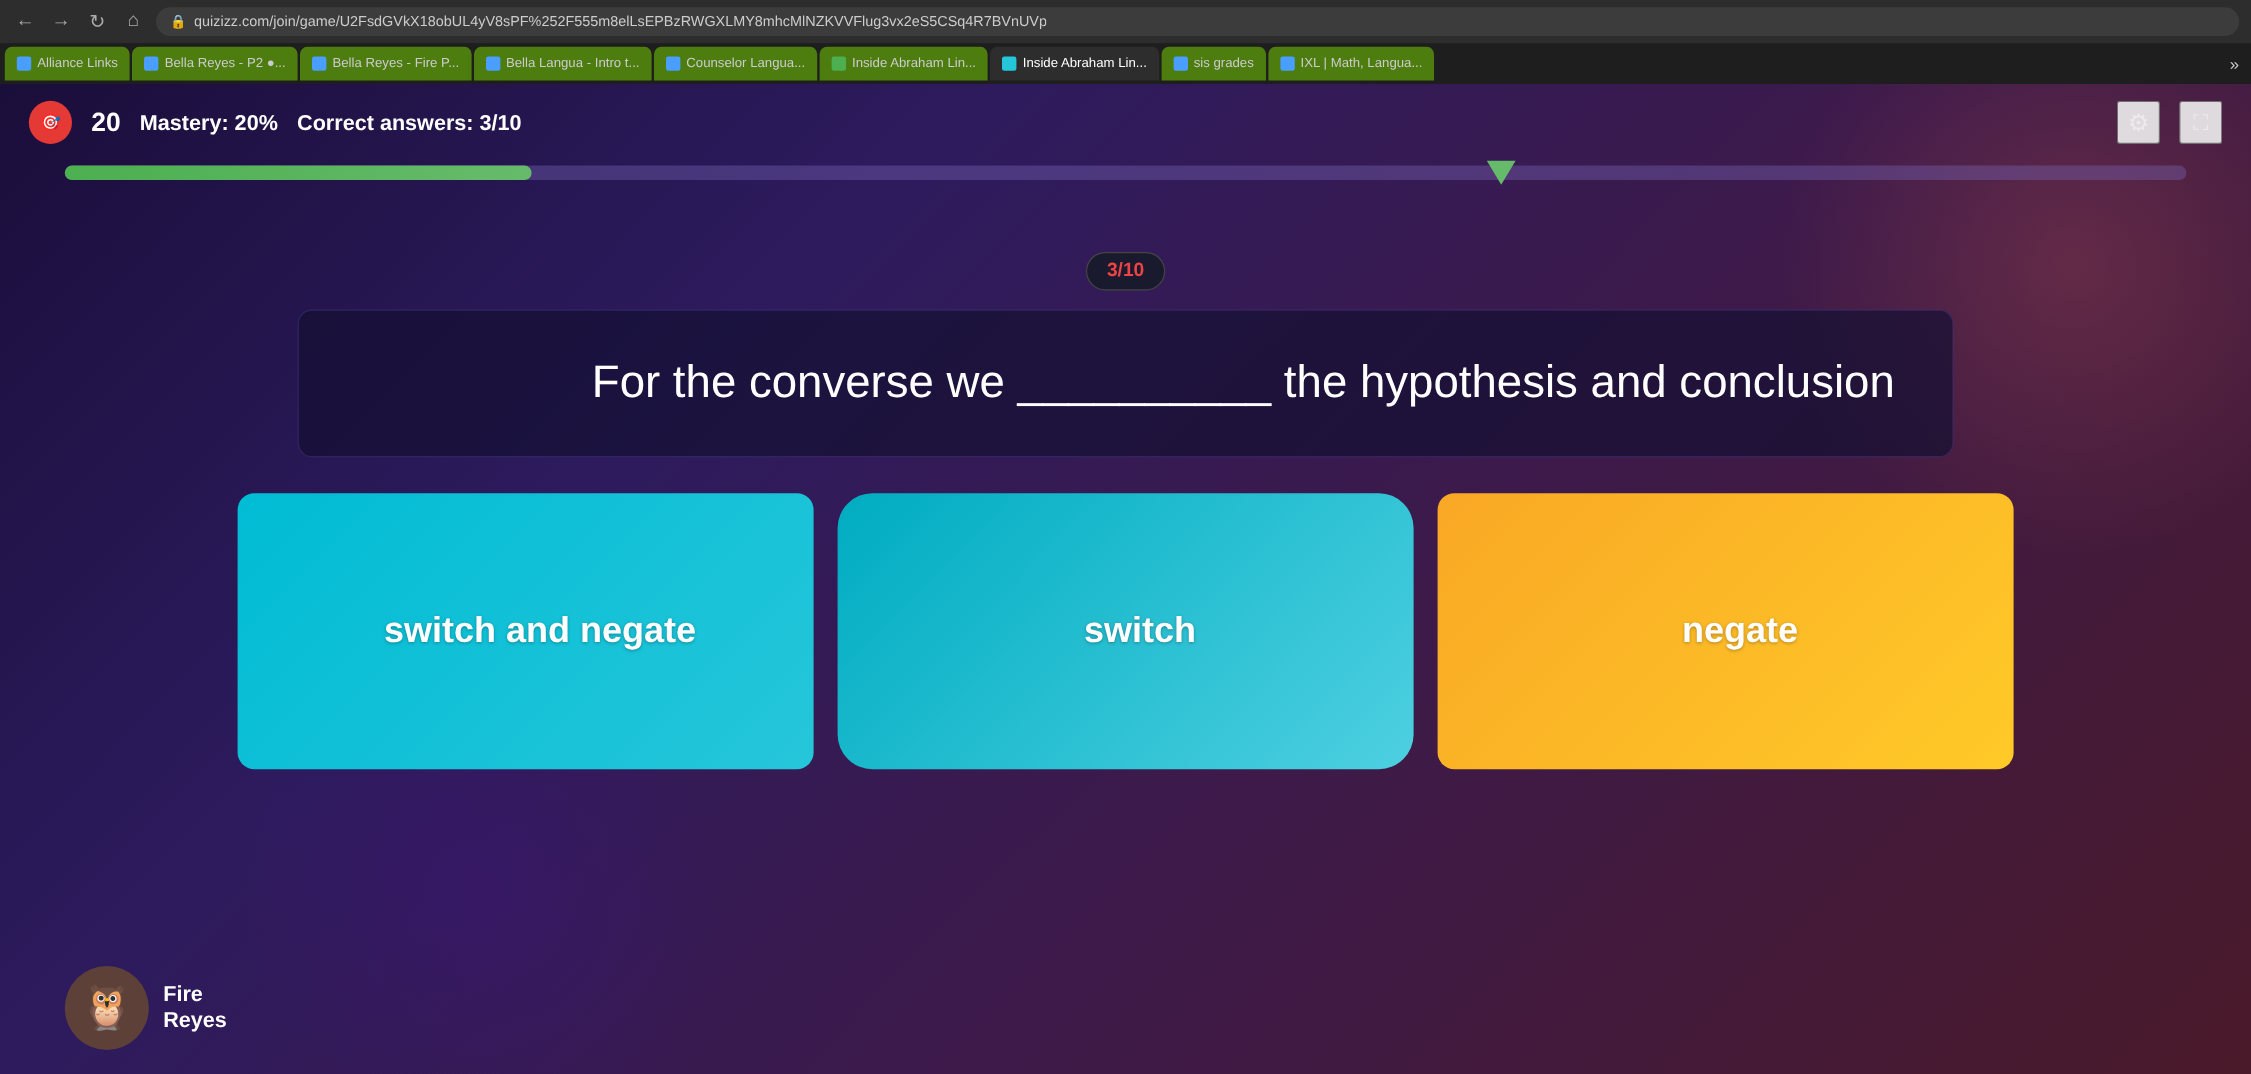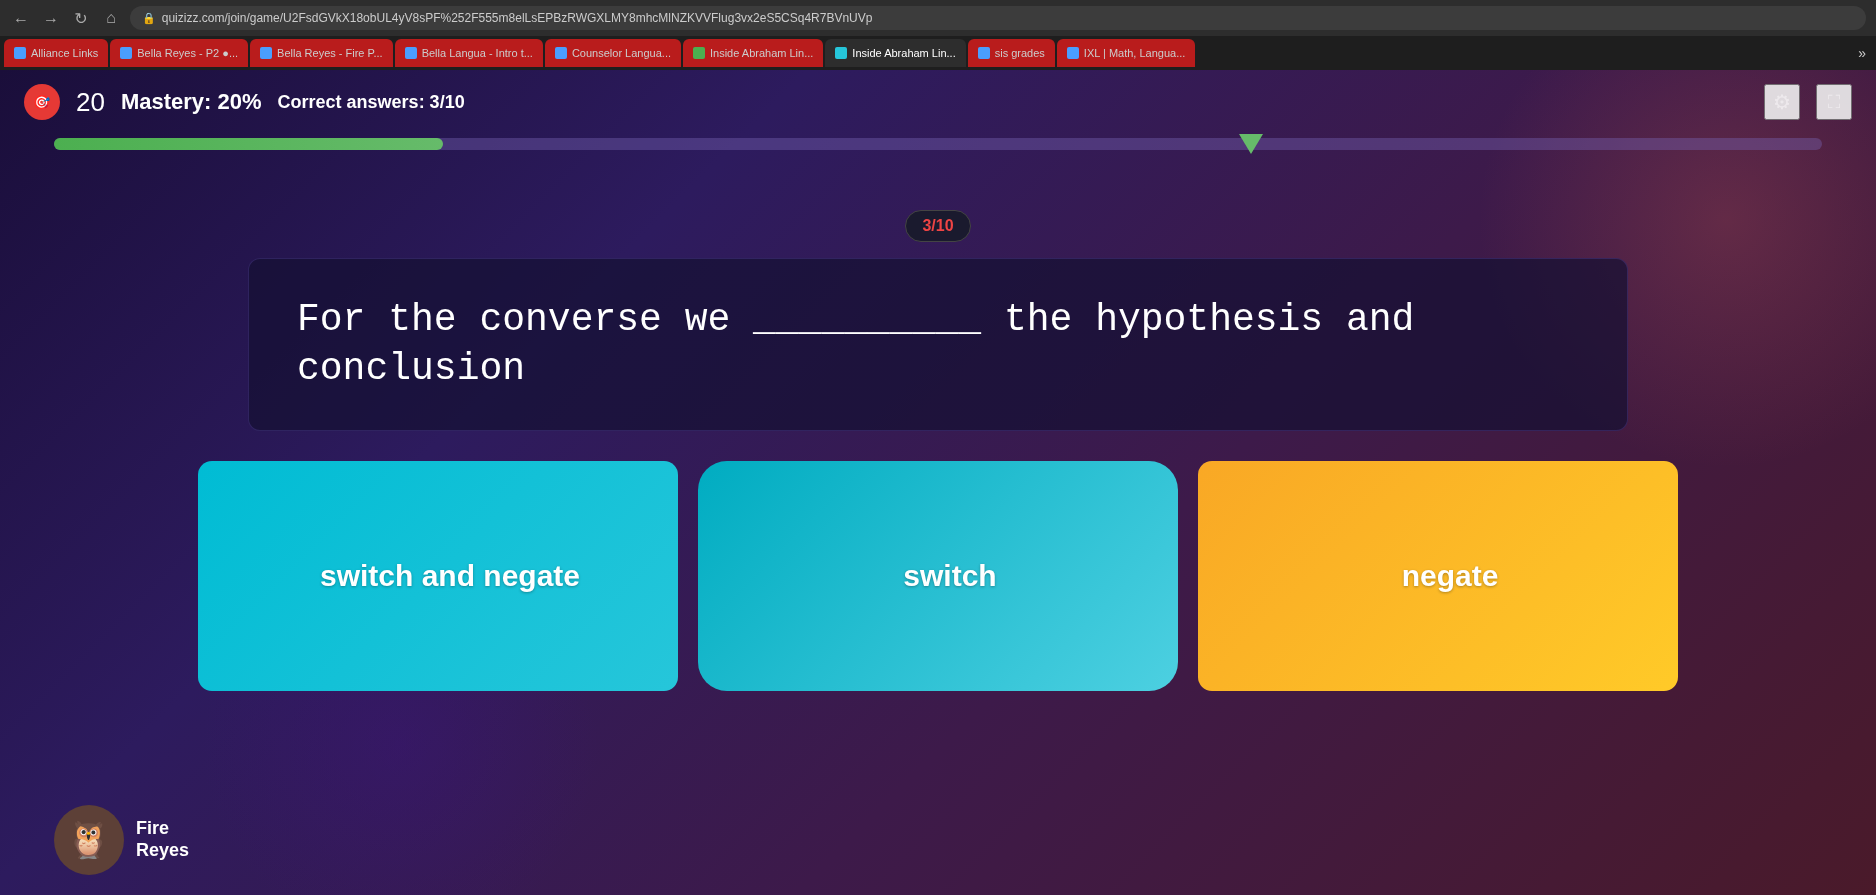--- a/index.html
+++ b/index.html
@@ -54,21 +54,21 @@
       align-items: center;
       height: 34px;
       background: #1e1e1e;
       padding: 0 4px;
       gap: 2px;
       overflow: hidden;
     }
     .browser-tab {
       height: 28px;
       padding: 0 10px;
-      background: #b91c1c;
+      background: #4d7c0f;
       border-radius: 6px 6px 0 0;
       display: flex;
       align-items: center;
       font-size: 11px;
       color: #ccc;
       white-space: nowrap;
       max-width: 160px;
       overflow: hidden;
       text-overflow: ellipsis;
       cursor: pointer;
@@ -146,26 +146,26 @@
       background: #e53935;
       border-radius: 50%;
       display: flex;
       align-items: center;
       justify-content: center;
       color: white;
       font-size: 14px;
       font-weight: bold;
     }
     .score-number {
-      font-size: 26px;
-      font-weight: normal;
+      font-size: 22px;
+      font-weight: bold;
       color: white;
     }
     .mastery-text {
-      font-size: 22px;
+      font-size: 18px;
       color: white;
       font-weight: 600;
     }
     .correct-text {
       font-size: 18px;
       color: white;
       font-weight: 600;
     }
     .header-icons {
       display: flex;
@@ -236,24 +236,23 @@
     }
 
     
     .question-card {
       margin: 16px auto 0;
       max-width: 1380px;
       background: rgba(20, 15, 50, 0.7);
       border: 1px solid rgba(100, 80, 180, 0.3);
       border-radius: 12px;
       padding: 36px 48px;
-      text-align: left;
-      position: relative;
-      z-index: 10;
-      font-family: Liberation Mono, monospace;
+      text-align: right;
+      position: relative;
+      z-index: 10;
     }
     .question-text {
       font-size: 38px;
       color: white;
       font-weight: 500;
       line-height: 1.3;
     }
 
     
     .answers-grid {

